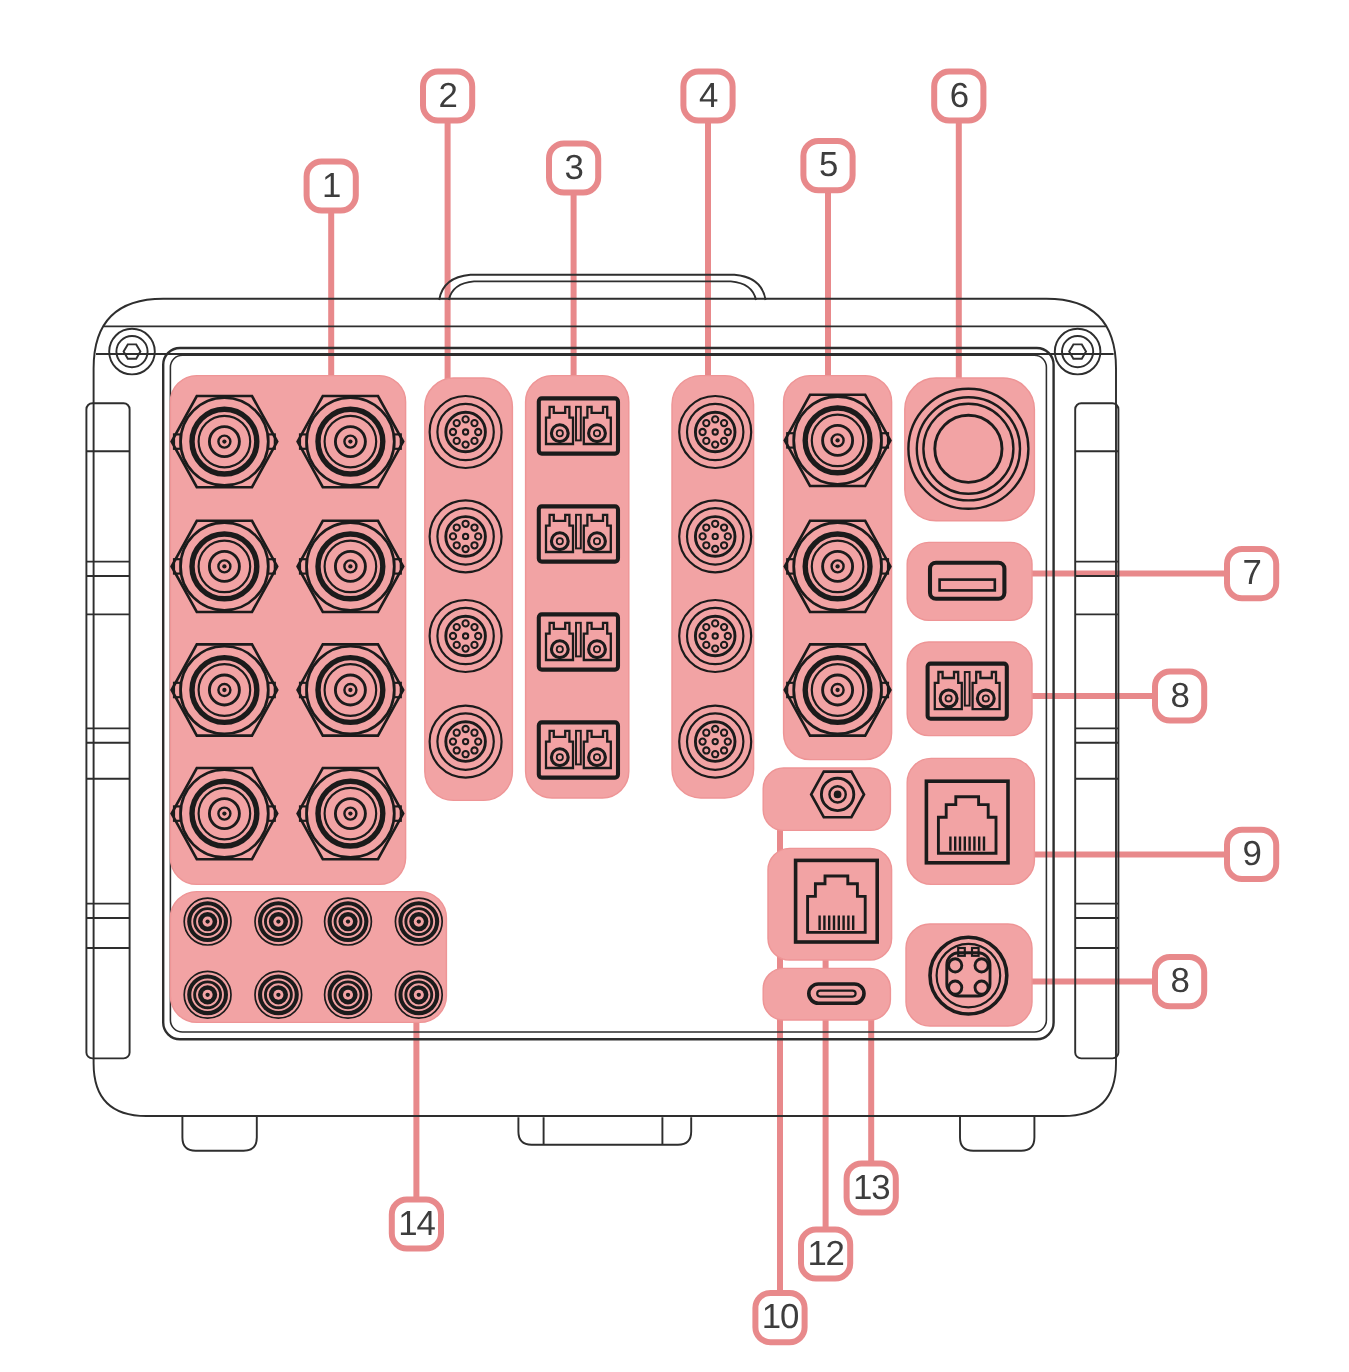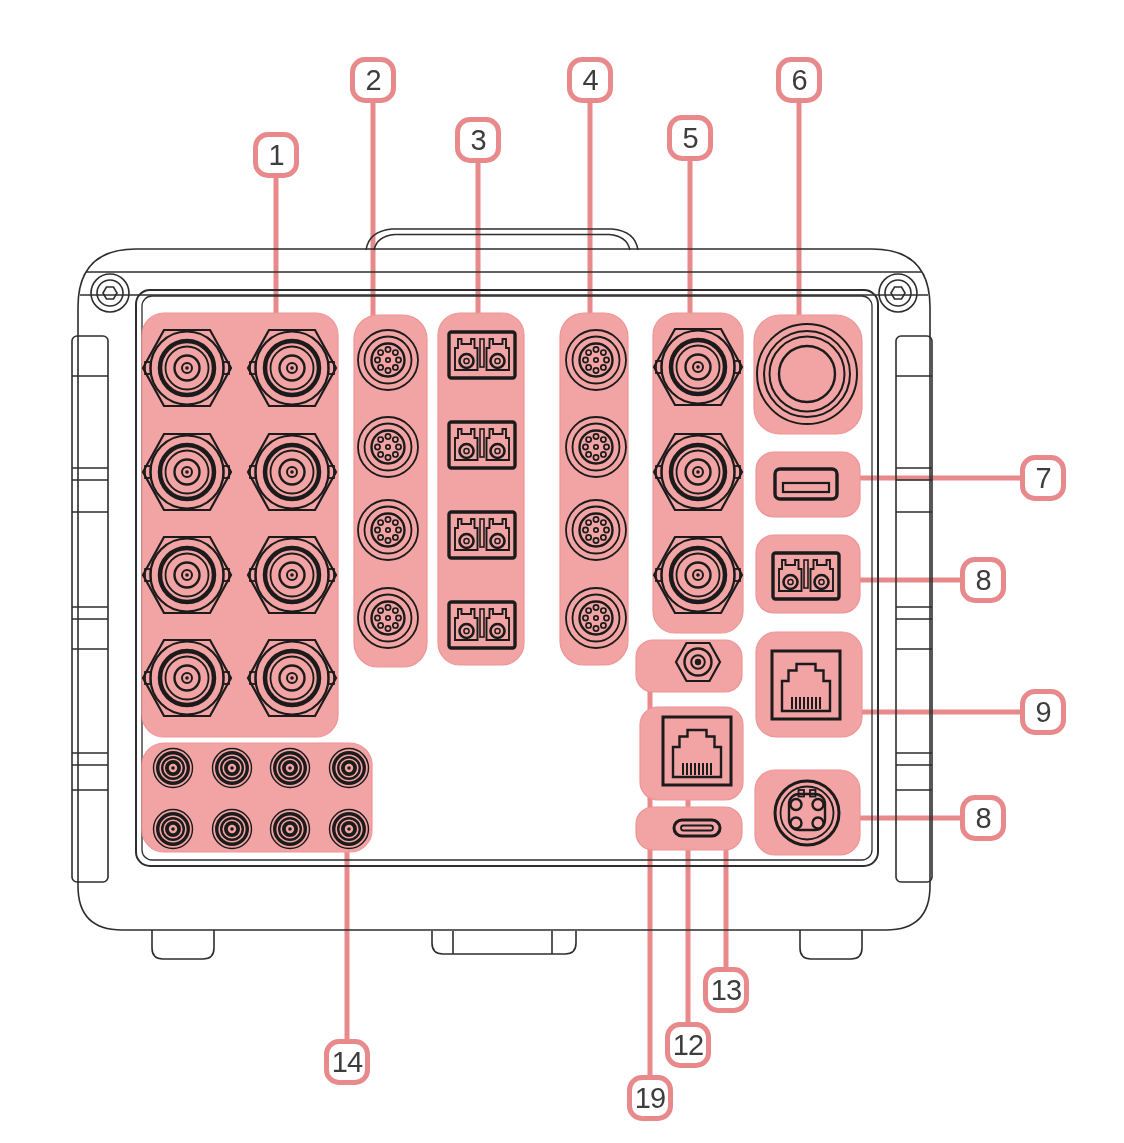--- a/index.html
+++ b/index.html
@@ -263,19 +263,19 @@
 <div class="callout" style="left:960px;top:795px">
       <span>8</span>
     </div>
 <div class="callout" style="left:703px;top:967px">
       <span>13</span>
     </div>
 <div class="callout" style="left:665px;top:1022px">
       <span>12</span>
     </div>
 <div class="callout" style="left:627px;top:1075px">
-      <span>19</span>
-    </div>
-<div class="callout" style="left:324px;top:1039px">
+      <span>10</span>
+    </div>
+<div class="callout" style="left:324px;top:997px">
       <span>14</span>
     </div>
 
 </div>
 
 </body></html>

